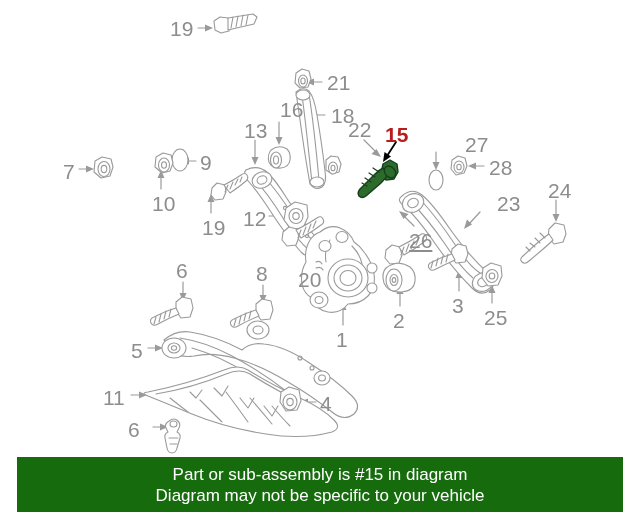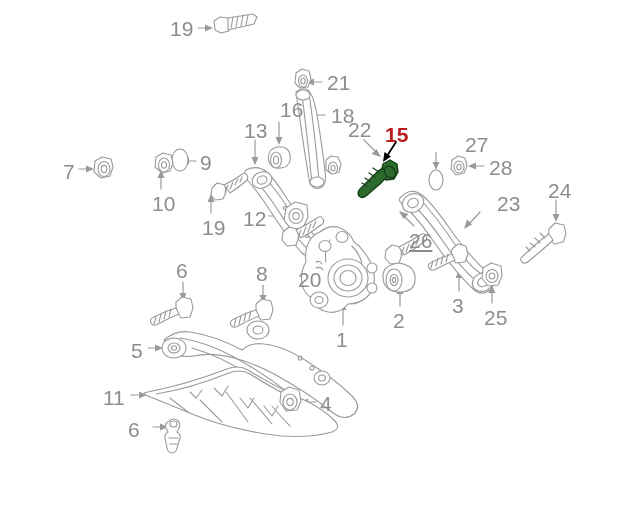--- a/index.html
+++ b/index.html
@@ -472,14 +472,18 @@
   <div class="callout-label" style="left:298px; top:269px;">20</div>
   <div class="callout-label" style="left:452px; top:295px;">3</div>
   <div class="callout-label" style="left:484px; top:307px;">25</div>
   <div class="callout-label" style="left:393px; top:310px;">2</div>
   <div class="callout-label" style="left:336px; top:329px;">1</div>
   <div class="callout-label" style="left:131px; top:340px;">5</div>
   <div class="callout-label" style="left:103px; top:387px;">11</div>
   <div class="callout-label" style="left:320px; top:393px;">4</div>
   <div class="callout-label" style="left:128px; top:419px;">6</div>
 
+  <div id="notice-banner">
+    <span class="banner-line">Part or sub-assembly is #15 in diagram</span>
+    <span class="banner-line">Diagram may not be specific to your vehicle</span>
+  </div>
 
 </div>
 
 </body></html>

